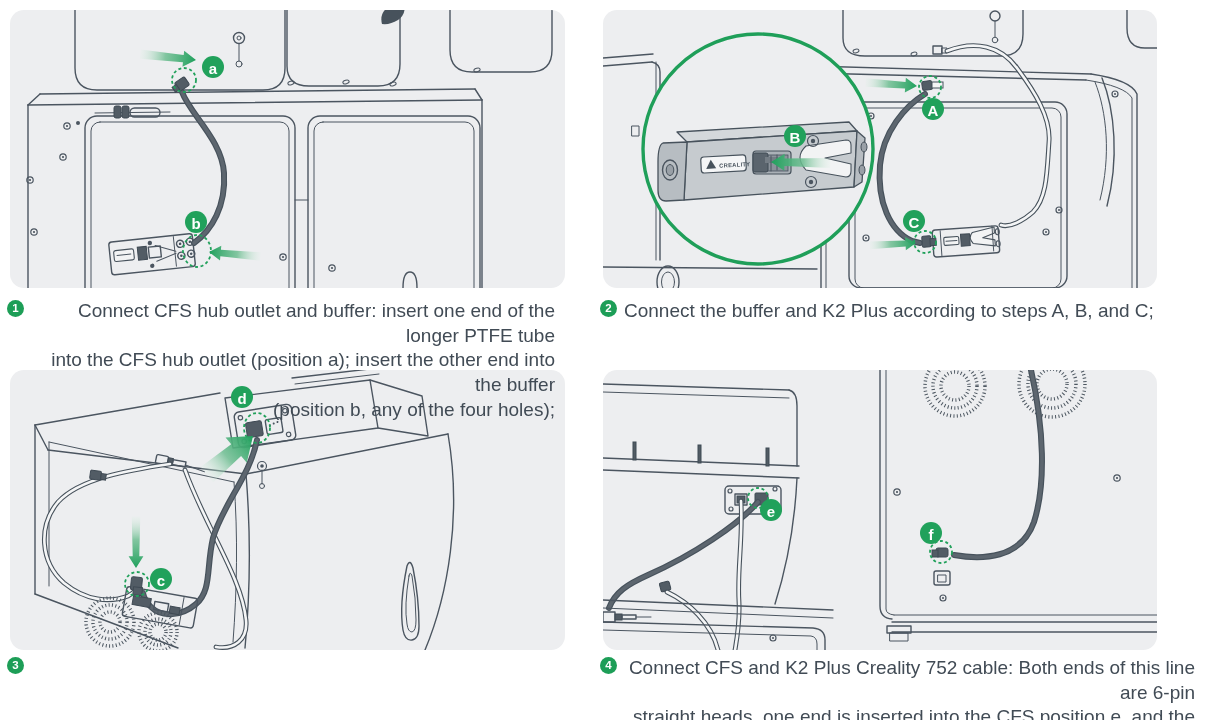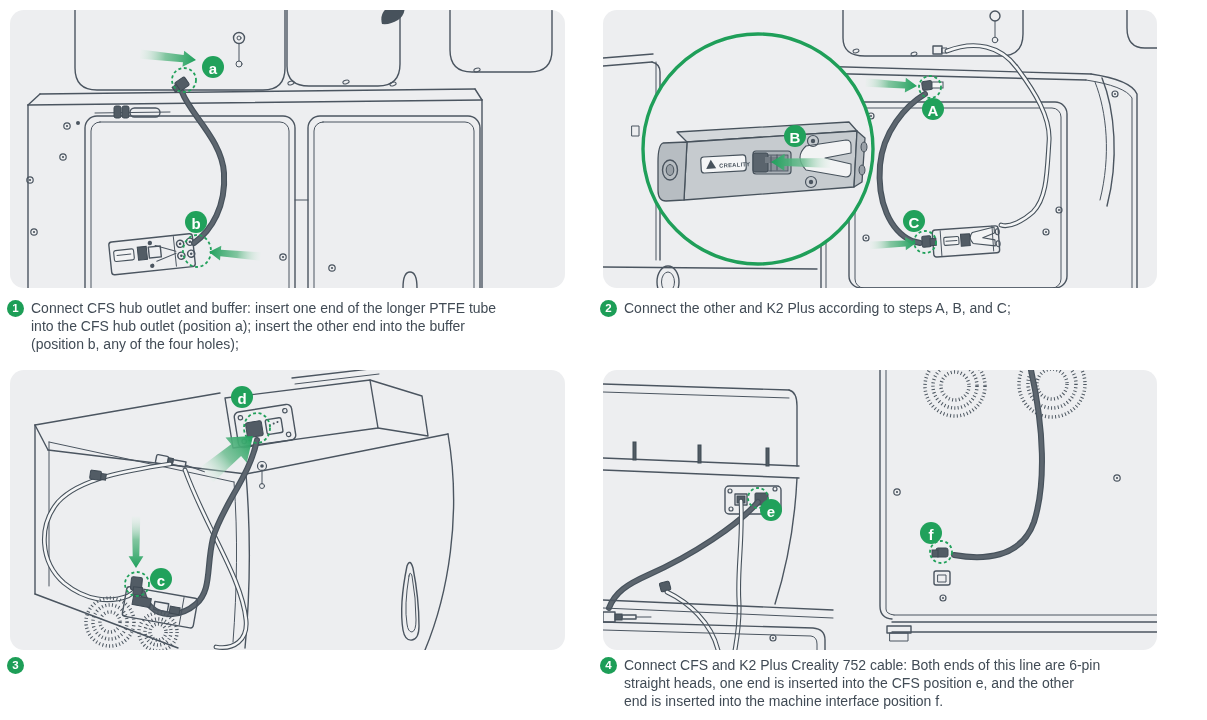--- a/index.html
+++ b/index.html
@@ -11,21 +11,21 @@
   #p2{left:603px;top:10px;width:554px;height:278px;}
   #p3{left:10px;top:370px;width:555px;height:280px;}
   #p4{left:603px;top:370px;width:554px;height:280px;}
   .caption{position:absolute;display:flex;gap:7px;align-items:flex-start;}
   #c1{left:7px;top:299px;width:548px;}
   #c2{left:600px;top:299px;width:590px;}
   #c3{left:7px;top:656px;width:548px;}
   #c4{left:600px;top:656px;width:595px;}
   .badge{flex:0 0 17px;width:17px;height:17px;border-radius:50%;background:#1d9e57;
          color:#fff;font-size:11.5px;font-weight:bold;text-align:center;line-height:17px;margin-top:1px;}
-  .ctext{font-size:14px;line-height:1.3;color:#414b55;white-space:pre-line;}
+  .ctext{font-size:19px;line-height:1.3;color:#414b55;white-space:pre-line;text-align:right;}
   
   .ln{fill:none;stroke:#4b5560;stroke-width:1.4;stroke-linecap:round;stroke-linejoin:round;}
   .lnt{fill:none;stroke:#4b5560;stroke-width:1;stroke-linecap:round;stroke-linejoin:round;}
   .dark{fill:#525c65;stroke:#3f4a54;stroke-width:1;}
   .cable-u{fill:none;stroke:#47525c;stroke-width:6;stroke-linecap:round;}
   .cable-o{fill:none;stroke:#5d666f;stroke-width:3.6;stroke-linecap:round;}
   .tube-u{fill:none;stroke:#47525c;stroke-width:4.8;stroke-linecap:round;}
   .tube-o{fill:none;stroke:#f4f5f6;stroke-width:2.6;stroke-linecap:round;}
   .dc{fill:none;stroke:#21a15b;stroke-width:1.8;stroke-dasharray:3 2.6;}
   .mk{fill:#21a15b;}
@@ -448,21 +448,21 @@
   </div>
 
   <div class="caption" id="c1">
     <span class="badge">1</span>
     <div class="ctext">Connect CFS hub outlet and buffer: insert one end of the longer PTFE tube
 into the CFS hub outlet (position a); insert the other end into the buffer
 (position b, any of the four holes);</div>
   </div>
   <div class="caption" id="c2">
     <span class="badge">2</span>
-    <div class="ctext">Connect the other and K2 Plus according to steps A, B, and C;</div>
+    <div class="ctext">Connect the buffer and K2 Plus according to steps A, B, and C;</div>
   </div>
   <div class="caption" id="c3">
     <span class="badge">3</span>
   </div>
   <div class="caption" id="c4">
     <span class="badge">4</span>
     <div class="ctext">Connect CFS and K2 Plus Creality 752 cable: Both ends of this line are 6-pin
 straight heads, one end is inserted into the CFS position e, and the other
 end is inserted into the machine interface position f.</div>
   </div>

